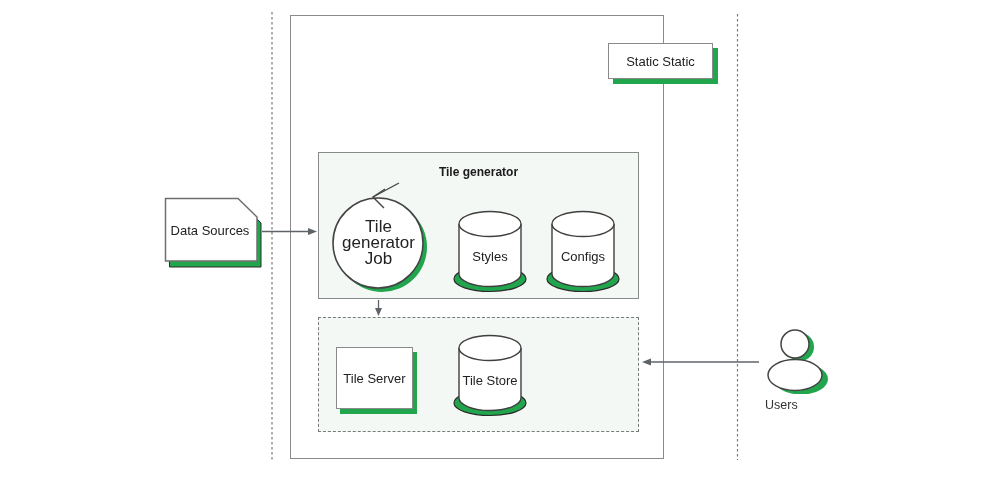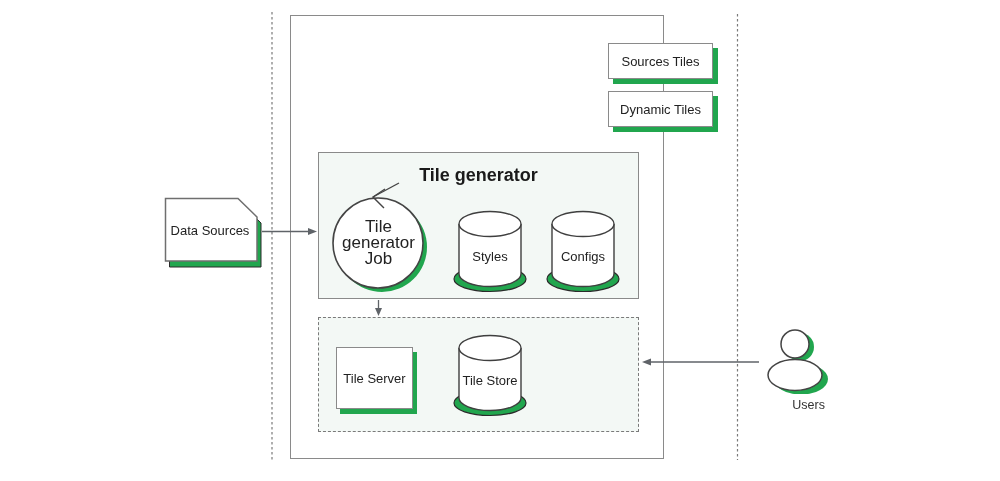--- a/index.html
+++ b/index.html
@@ -14,37 +14,37 @@
     border:1.5px solid #8a8a8a;background:transparent;box-sizing:border-box;
   }
   
   .group-box{
     box-sizing:border-box;background:#f3f8f5;
   }
   .generator-box{left:318px;top:152px;width:321px;height:147px;border:1.2px solid #8a8a8a;}
   .serving-box{left:318px;top:317px;width:321px;height:115px;border:1.2px dashed #7a7a7a;}
   .group-title{
     position:absolute;left:0;top:12px;width:100%;text-align:center;
-    font-size:18px;font-weight:700;color:#1a1a1a;
+    font-size:12px;font-weight:700;color:#1a1a1a;
   }
   
   .node-box{
     box-sizing:border-box;background:#ffffff;border:1.4px solid #8a8a8a;
     display:flex;align-items:center;justify-content:center;
     font-size:13px;color:#222;
     box-shadow:5px 5px 0 0 #21a64e;
   }
   .static-tiles{left:608px;top:43px;width:105px;height:36px;}
   .dynamic-tiles{left:608px;top:91px;width:105px;height:36px;}
   .tile-server{left:336px;top:347px;width:77px;height:62px;box-shadow:4px 5px 0 0 #21a64e;}
   .job-label{
     left:330px;top:219px;width:97px;text-align:center;
     font-size:17px;line-height:16px;color:#222;
   }
-  .users-label{left:765px;top:398px;width:60px;text-align:right;font-size:12.5px;color:#333;}
+  .users-label{left:765px;top:398px;width:60px;text-align:left;font-size:12.5px;color:#333;}
   svg text{
     font-family:"Liberation Sans",sans-serif;font-size:13px;fill:#222222;text-anchor:middle;
   }
   .overlay{left:0;top:0;pointer-events:none;}
 </style>
 </head>
 <body>
 
 <div id="canvas">
 
@@ -95,24 +95,21 @@
     <text x="39" y="51">Tile Store</text>
   </svg>
 
   <svg class="abs" style="left:164px;top:197px" width="102" height="76" viewBox="0 0 102 76">
     <path d="M1.5,1.5 L74,1.5 L93,20 L93,64 L1.5,64 Z" transform="translate(4,6)" fill="#21a64e" stroke="#2a2a2a" stroke-width="1"></path>
     <path d="M1.5,1.5 L74,1.5 L93,20 L93,64 L1.5,64 Z" fill="#ffffff" stroke="#6f6f6f" stroke-width="1.5"></path>
     <text x="46" y="38">Data Sources</text>
   </svg>
 
   <div class="abs node-box static-tiles">
-    <span>Sources Tiles</span>
-  </div>
-  <div class="abs node-box dynamic-tiles">
-    <span>Dynamic Tiles</span>
+    <span>Static Static</span>
   </div>
 
   <svg class="abs" style="left:763px;top:326px" width="72" height="68" viewBox="0 0 72 68">
     <circle cx="37" cy="21" r="14" fill="#21a64e"></circle>
     <ellipse cx="38" cy="53" rx="27" ry="15.5" fill="#21a64e"></ellipse>
     <circle cx="32" cy="18" r="14" fill="#ffffff" stroke="#444444" stroke-width="1.5"></circle>
     <ellipse cx="32" cy="49" rx="27" ry="15.5" fill="#ffffff" stroke="#444444" stroke-width="1.5"></ellipse>
   </svg>
   <div class="abs users-label">Users</div>
 

